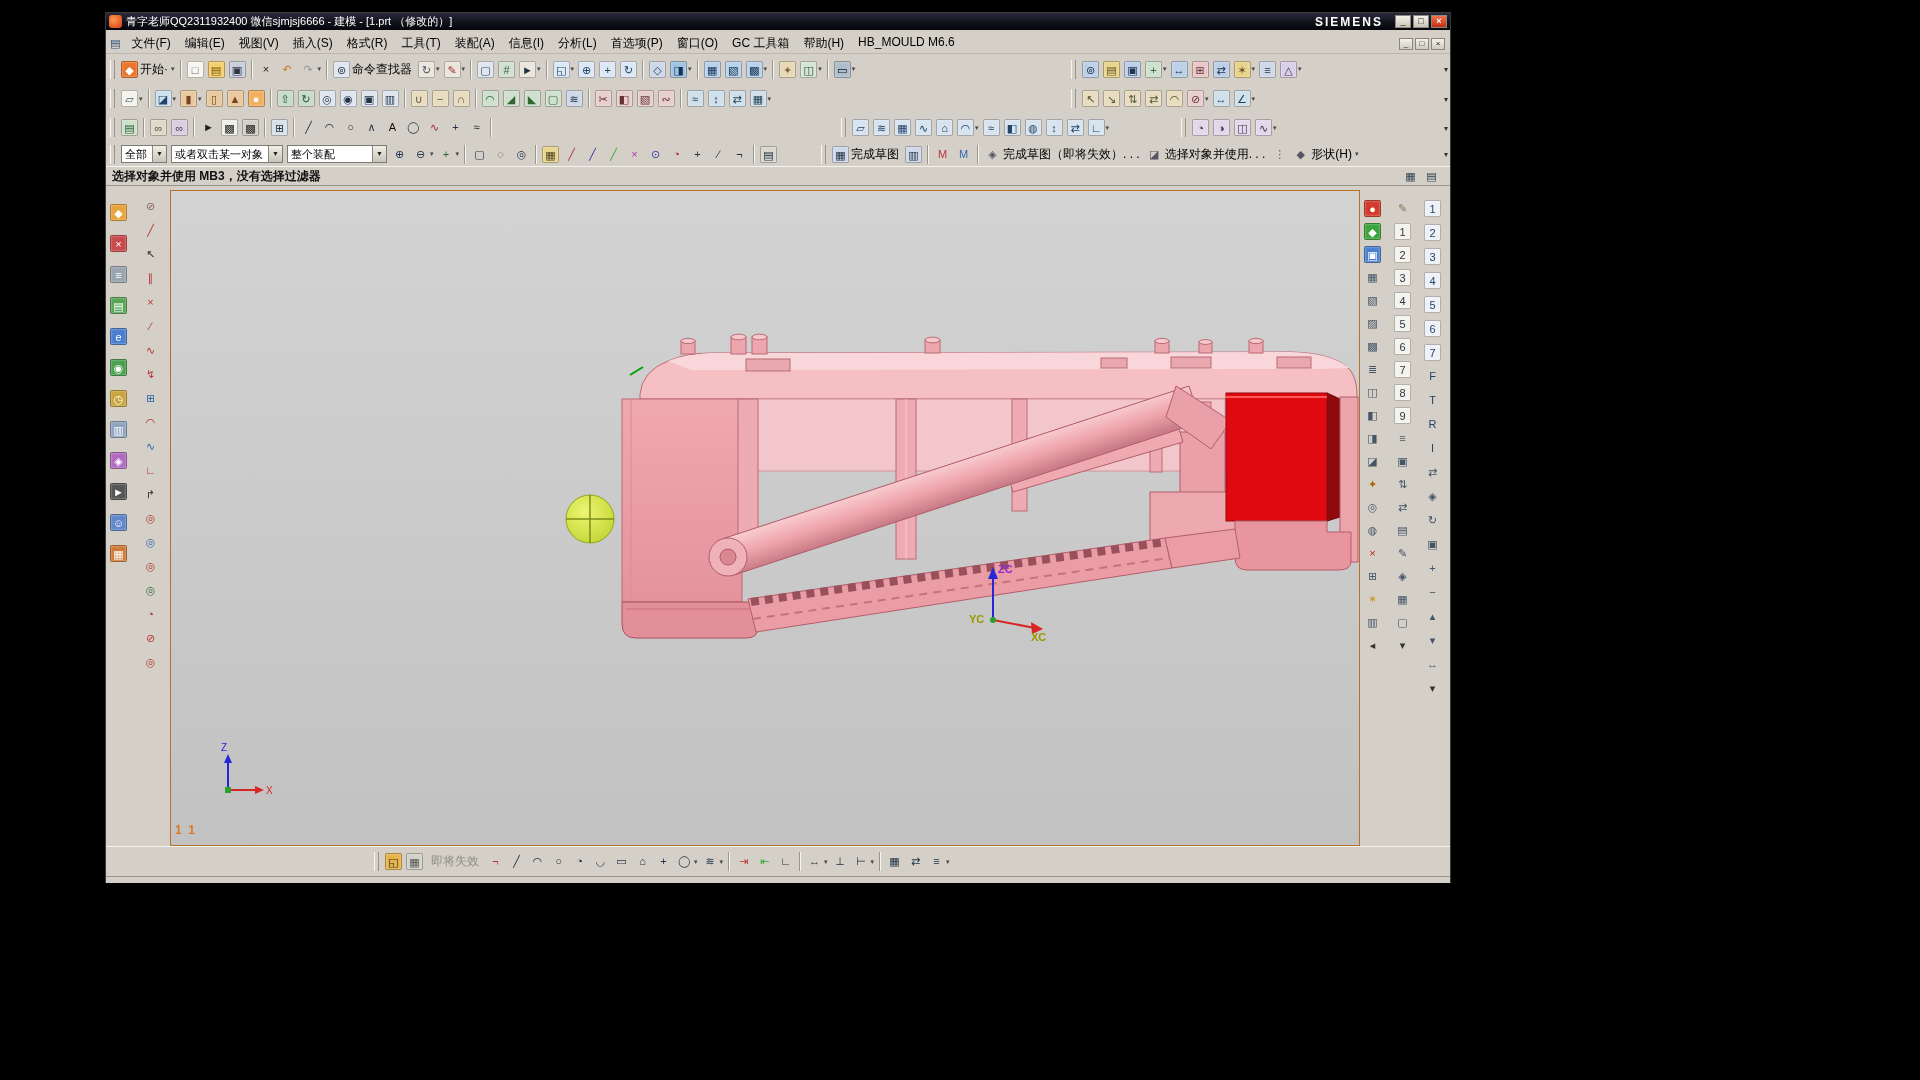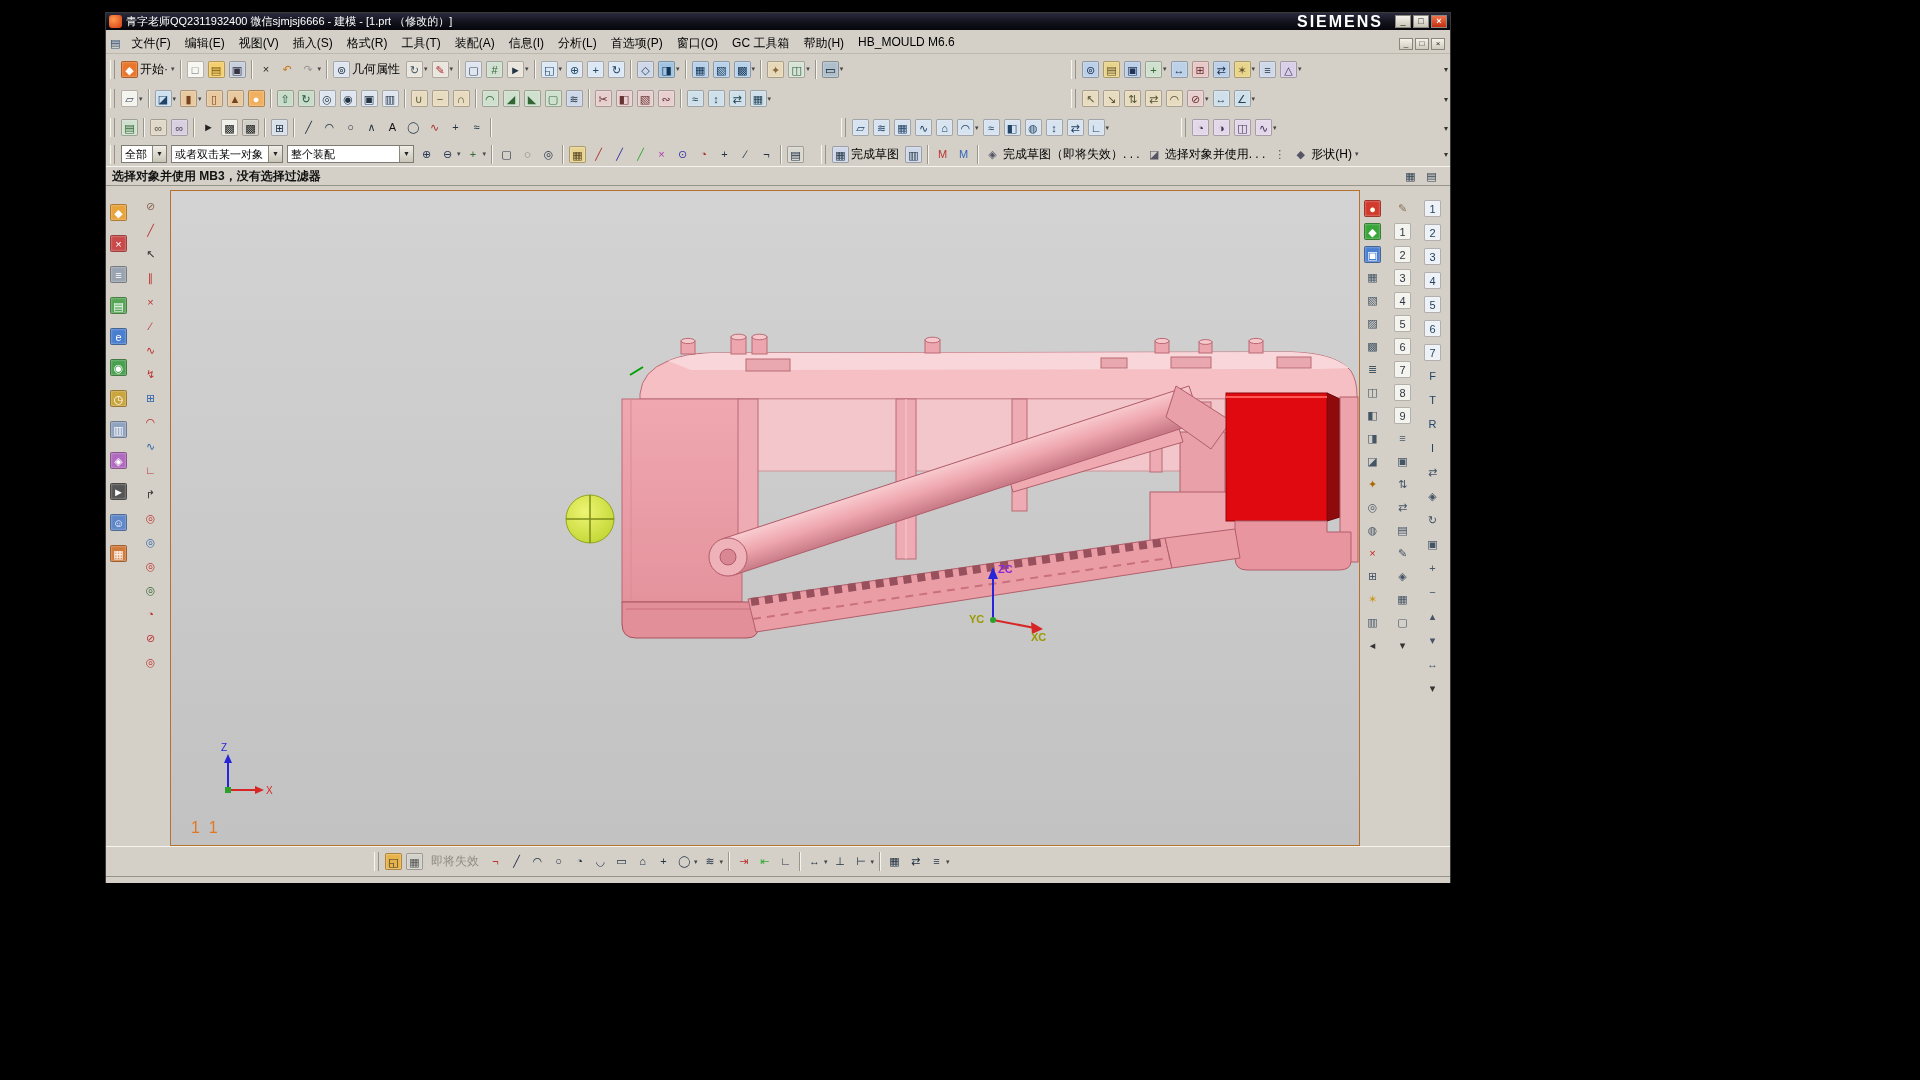--- a/index.html
+++ b/index.html
@@ -5,21 +5,21 @@
 *{box-sizing:border-box}
 html,body{margin:0;padding:0}
 body{width:1920px;height:1080px;background:#000;position:relative;overflow:hidden;
      font-family:"Liberation Sans","DejaVu Sans",sans-serif}
 .window{position:absolute;left:105px;top:12px;width:1346px;height:871px;background:#d4d0c8;border:1px solid #3a3a38}
 
 .titlebar{position:absolute;left:0;top:0;right:0;height:17px;display:flex;align-items:center;padding:0 3px;color:#fff;
           background:linear-gradient(180deg,#2a2a3e 0%,#12121c 55%,#05050a 100%)}
 .nx-logo{width:13px;height:13px;border-radius:3px;background:radial-gradient(circle at 35% 35%,#ff9a4d,#d43a10);margin-right:4px;flex:none}
 .title-text{font-size:11px;white-space:nowrap;overflow:hidden}
-.brand{margin-left:auto;font-size:16px;font-weight:bold;letter-spacing:2px;margin-right:10px}
+.brand{margin-left:auto;font-size:12px;font-weight:bold;letter-spacing:2px;margin-right:10px}
 .cap-btn{width:16px;height:13px;margin-left:2px;background:linear-gradient(#f4f2ea,#c9c5b8);border:1px solid #8a887c;
          color:#222;font-size:9px;line-height:11px;text-align:center;flex:none}
 .cap-btn.close{background:linear-gradient(#f0734d,#c22f10);color:#fff;font-weight:bold}
 
 .menubar{position:absolute;left:0;top:21px;right:0;height:20px;display:flex;align-items:center;font-size:12px;
          padding:0 2px;background:#d4d0c8;border-bottom:1px solid #bcb8ae}
 .menu-glyph{font-size:11px;color:#357;margin:0 4px 0 2px}
 .menu-item{padding:1px 7px;white-space:nowrap;color:#000}
 .mdi{margin-left:auto;display:flex;gap:2px;margin-right:3px}
 .mdi span{width:14px;height:12px;border:1px solid #8a887c;background:linear-gradient(#f4f2ea,#cfcbbe);
@@ -61,21 +61,21 @@
 .vstrip{position:absolute;display:flex;flex-direction:column;align-items:center}
 #resource-strip{left:4px;top:18px;row-gap:14px}
 #sketch-strip{left:36px;top:12px;row-gap:7px}
 #right-a{left:1258px;top:14px;row-gap:6px}
 #right-b{left:1288px;top:14px;row-gap:6px}
 #right-c{left:1318px;top:14px;row-gap:7px}
 .vstrip .tb-btn{margin:0;padding:0}
 .viewport{position:absolute;left:64px;top:4px;width:1190px;height:656px;border:1px solid #b5722f;
           background:linear-gradient(180deg,#d3d3d3,#c2c2c2);overflow:hidden}
 .model-svg{position:absolute;left:0;top:0;width:100%;height:100%}
-.corner-label{position:absolute;left:20px;bottom:8px;color:#e07820;font-size:16px;font-weight:normal;white-space:pre}
+.corner-label{position:absolute;left:4px;bottom:8px;color:#e07820;font-size:12px;font-weight:bold;white-space:pre}
 .bottom-strip{position:absolute;left:0;top:863px;right:0;height:7px;background:#d4d0c8;border-top:1px solid #97948a}
 </style>
 </head>
 <body>
 
 <div class="window">
 
   <div class="titlebar">
     <span class="nx-logo"></span>
     <span class="title-text">青字老师QQ2311932400 微信sjmjsj6666 - 建模 - [1.prt （修改的）]</span>
@@ -134,21 +134,21 @@
         <span class="tb-btn">
           <span class="glyph" style="color: rgb(200, 121, 30);">↶</span>
         </span>
         <span class="tb-btn">
           <span class="glyph" style="color: rgb(153, 153, 153);">↷</span>
           <span class="dd">▾</span>
         </span>
         <span class="tb-sep"></span>
         <span class="tb-btn">
           <span class="glyph boxed" style="background: rgb(223, 230, 240); color: rgb(34, 51, 68);">⊚</span>
-          <span class="tb-label">几何属性</span>
+          <span class="tb-label">命令查找器</span>
         </span>
         <span class="tb-btn">
           <span class="glyph boxed" style="background: rgb(234, 230, 221); color: rgb(68, 85, 102);">↻</span>
           <span class="dd">▾</span>
         </span>
         <span class="tb-btn">
           <span class="glyph boxed" style="background: rgb(234, 230, 221); color: rgb(170, 51, 51);">✎</span>
           <span class="dd">▾</span>
         </span>
         <span class="tb-sep"></span>
@@ -492,21 +492,21 @@
   <div class="row" id="tb4">
     <div class="group" id="tb4-main">
       <span class="combo" style="width:46px">
         <span class="val">全部</span>
         <span class="arrow">▼</span>
       </span>
       <span class="combo" style="width:112px">
         <span class="val">或者双击某一对象</span>
         <span class="arrow">▼</span>
       </span>
-      <span class="combo" style="width:127px">
+      <span class="combo" style="width:100px">
         <span class="val">整个装配</span>
         <span class="arrow">▼</span>
       </span>
       <span style="display:flex;align-items:center">
           <span class="tb-btn">
             <span class="glyph" style="color: rgb(34, 51, 85);">⊕</span>
           </span>
           <span class="tb-btn">
             <span class="glyph" style="color: rgb(34, 51, 85);">⊖</span>
             <span class="dd">▾</span>

